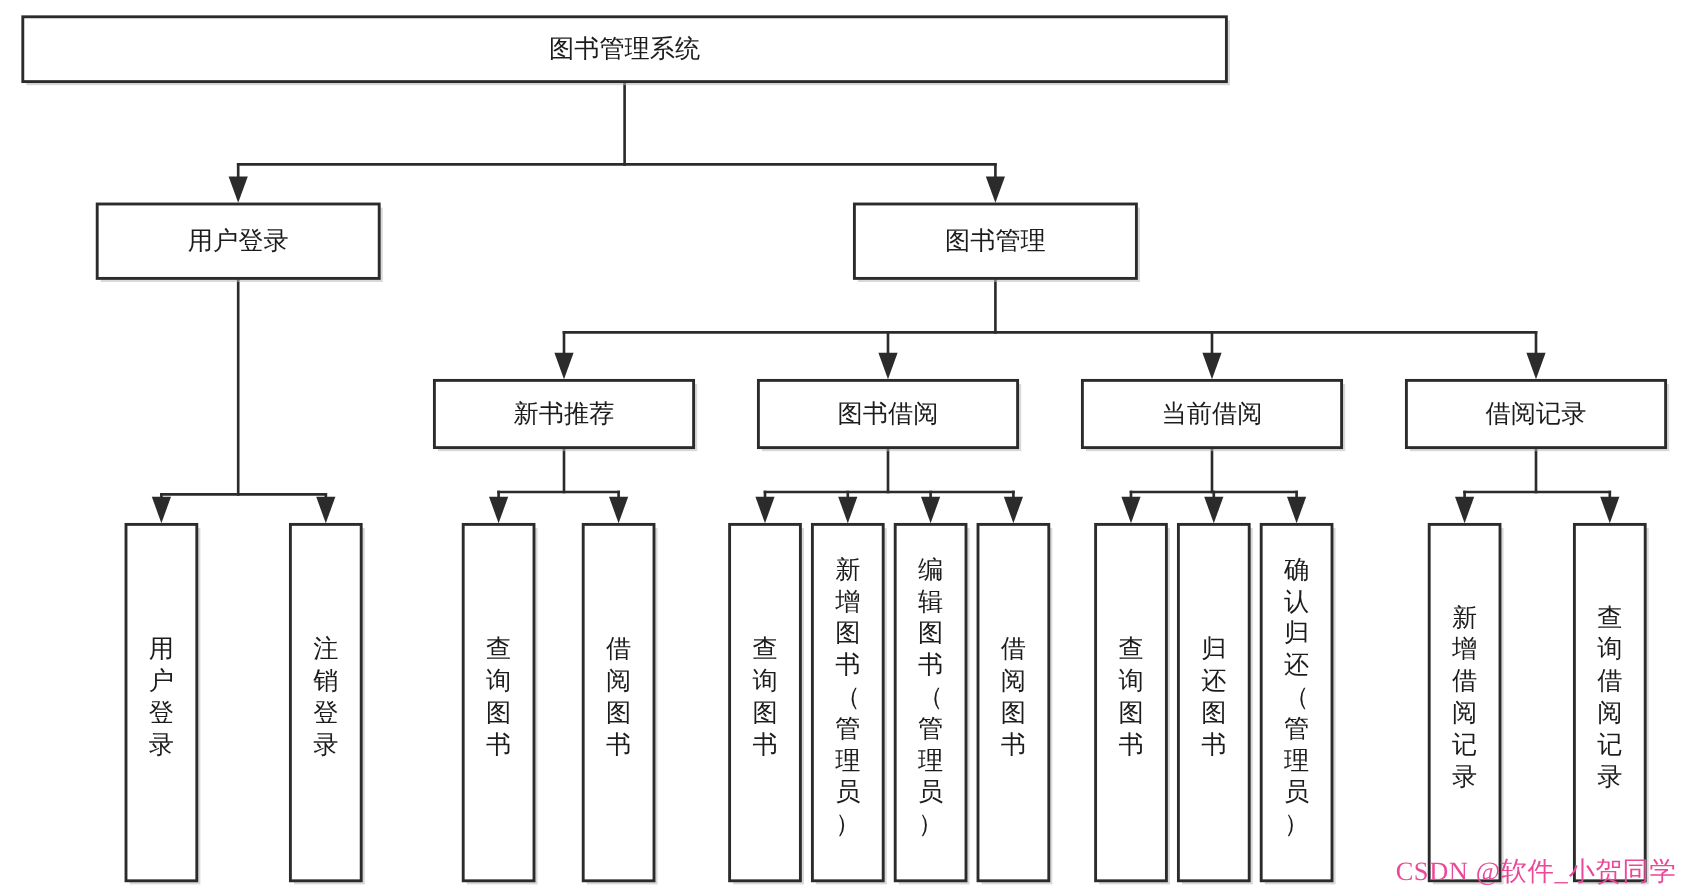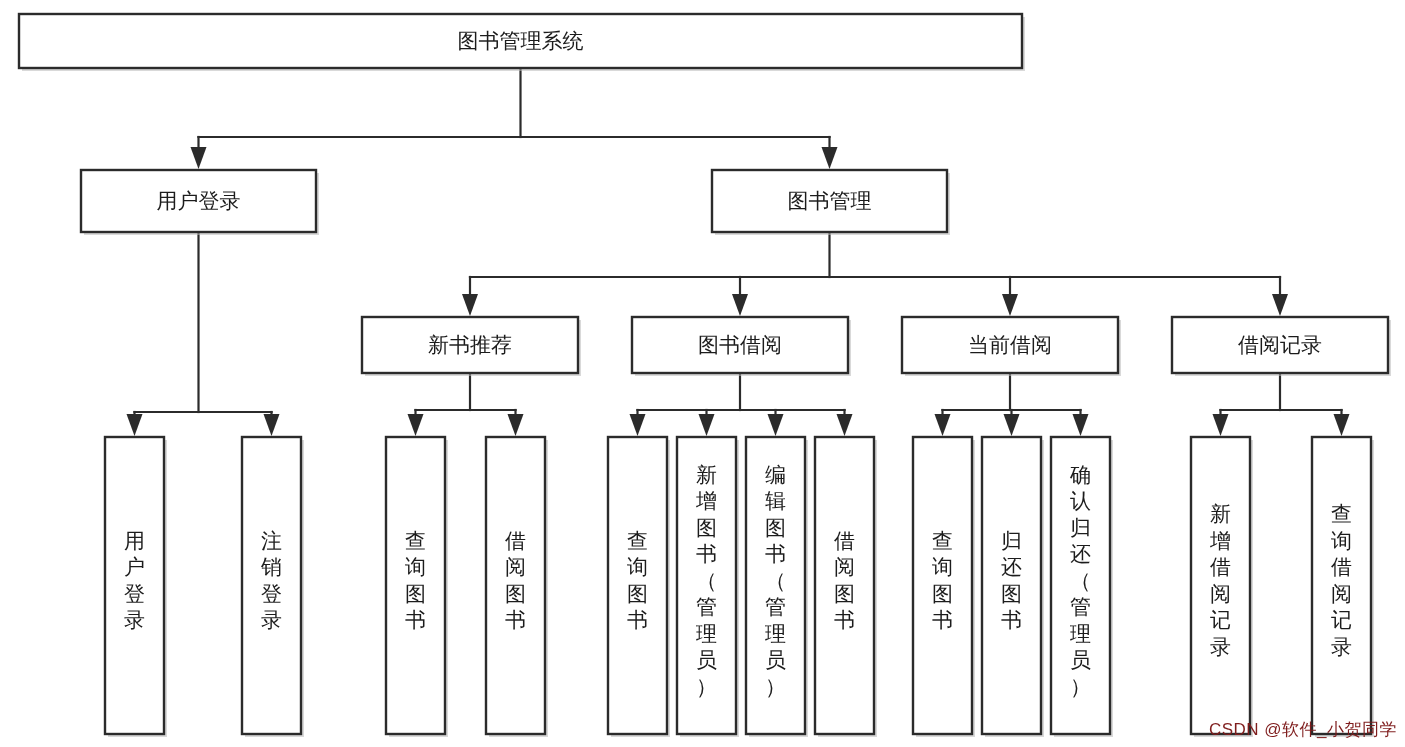--- a/index.html
+++ b/index.html
@@ -56,23 +56,23 @@
   .node-label-vert {
     font-family: "DejaVu Sans", "Liberation Sans", sans-serif;
     fill: #1c1c1c;
     font-size: 21px;
     text-anchor: middle;
   }
   .watermark {
     position: absolute;
     right: 8px;
     bottom: 6px;
-    font-family: Liberation Sans, sans-serif;
-    font-size: 17px;
-    color: #7f1d1d;
+    font-family: Liberation Serif, serif;
+    font-size: 22px;
+    color: #ec4899;
     letter-spacing: 0.5px;
     user-select: none;
     white-space: nowrap;
   }
 </style>
 </head>
 <body>
 
 <div id="diagram-root">
   <svg class="flow" viewBox="0 0 1405 747" xmlns="http://www.w3.org/2000/svg">

